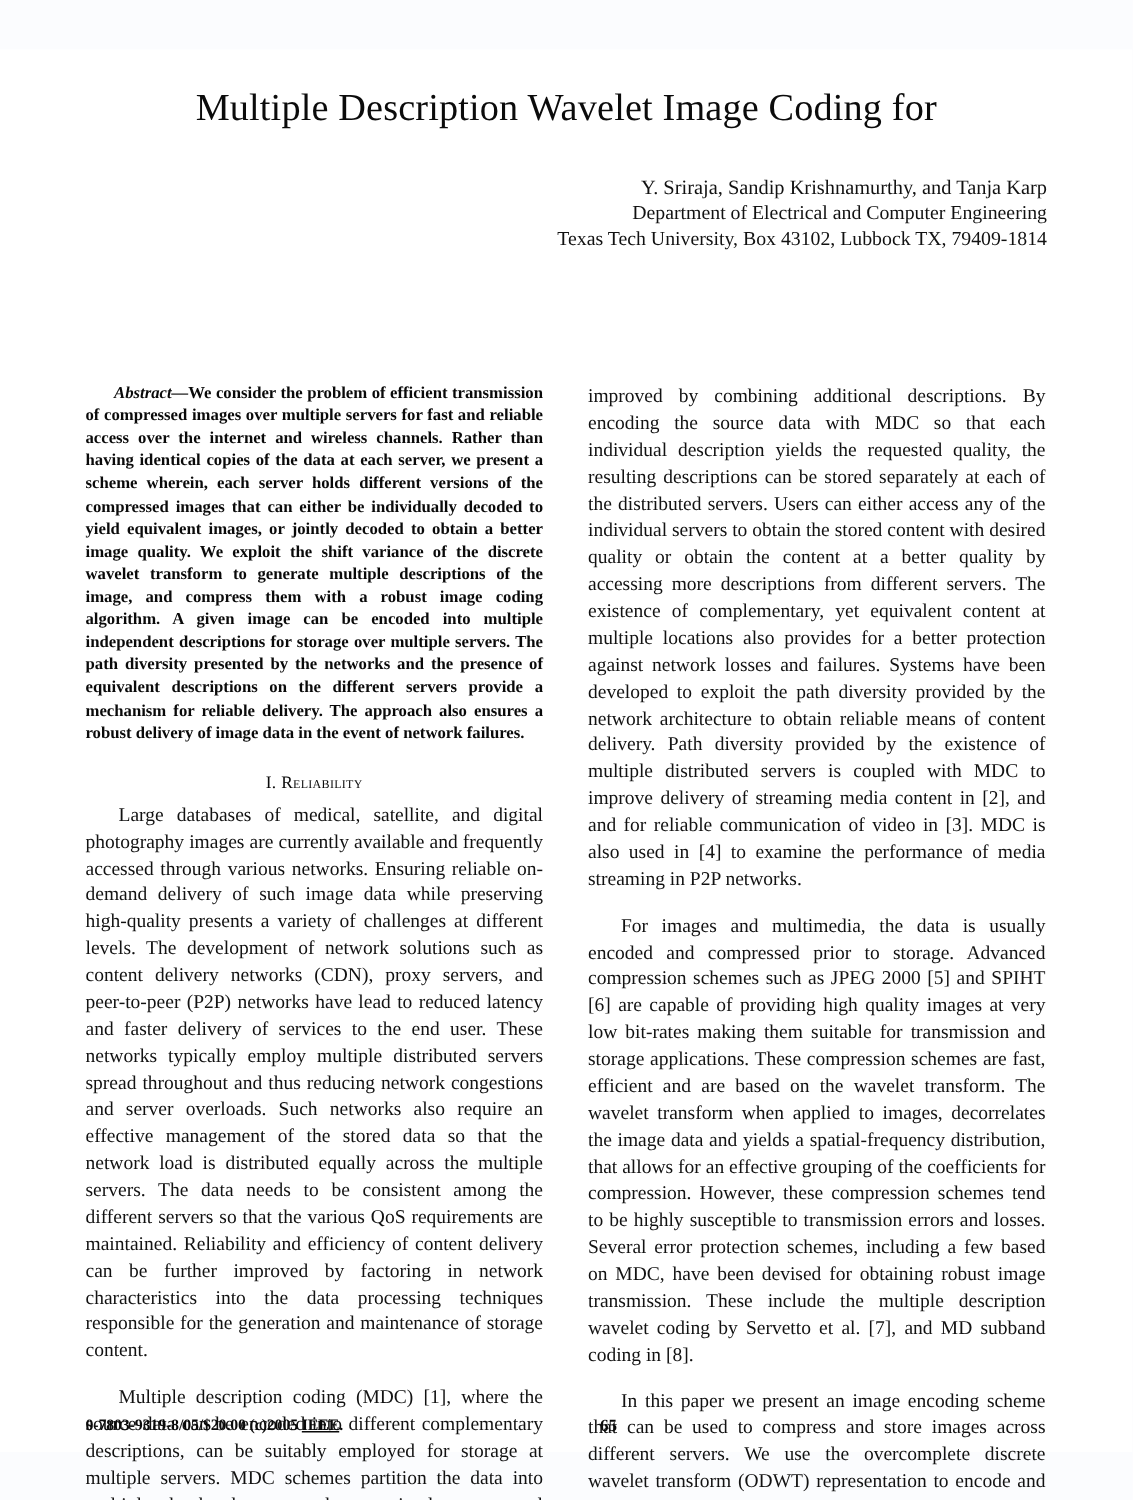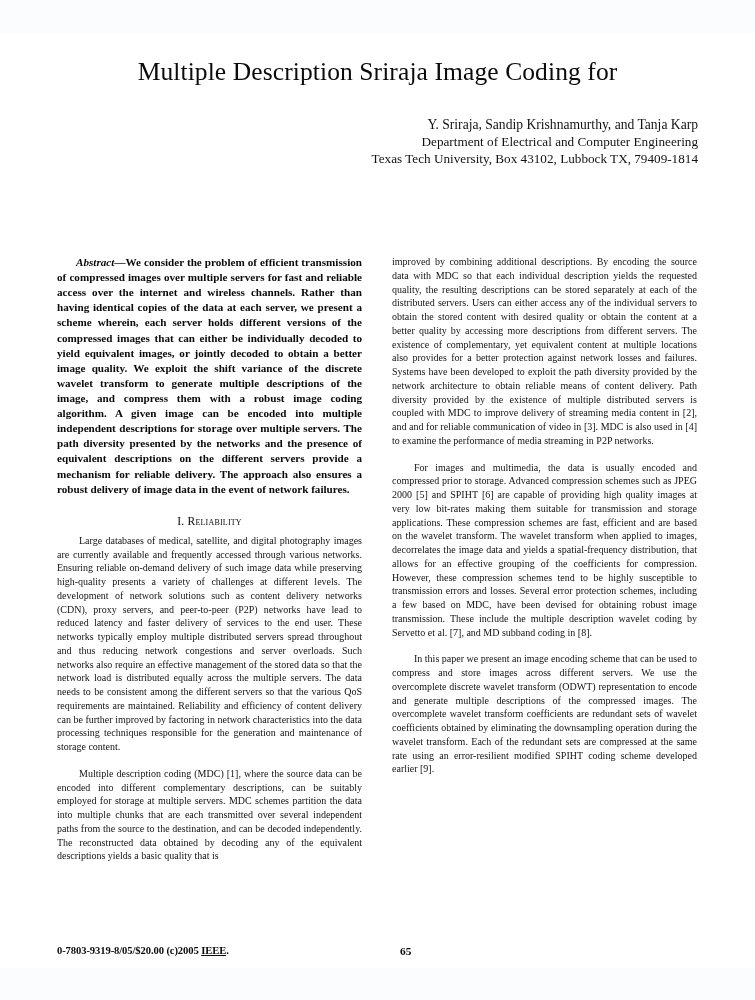--- a/index.html
+++ b/index.html
@@ -88,21 +88,21 @@
   .section-head {
     text-align: center;
     font-size: 11.6px;
     font-variant: small-caps;
     margin: 18px 0 6px 0;
     letter-spacing: 0.2px;
     color: #0a0a0a;
   }
 
   p.body {
-    font-size: 10px;
+    font-size: 13px;
     line-height: 1.375;
     text-align: justify;
     text-indent: 22px;
     margin: 0 0 13px 0;
     color: #121212;
   }
   p.body.tight { margin-bottom: 0; }
 
   
   .footer {
@@ -128,21 +128,21 @@
     font-size: 11.4px;
   }
 </style>
 </head>
 <body>
 
 <div class="page">
   <div class="page-inner">
 
     <h1 class="title">
-      <span class="title-line">Multiple Description Sriraja Image Coding for</span>
+      <span class="title-line">Multiple Description Wavelet Image Coding for</span>
     </h1>
 
     <div class="authors">
       <div class="names">Y. Sriraja, Sandip Krishnamurthy, and Tanja Karp</div>
       <div>Department of Electrical and Computer Engineering</div>
       <div>Texas Tech University, Box 43102, Lubbock TX, 79409-1814</div>
     </div>
 
     <div class="columns">
 

